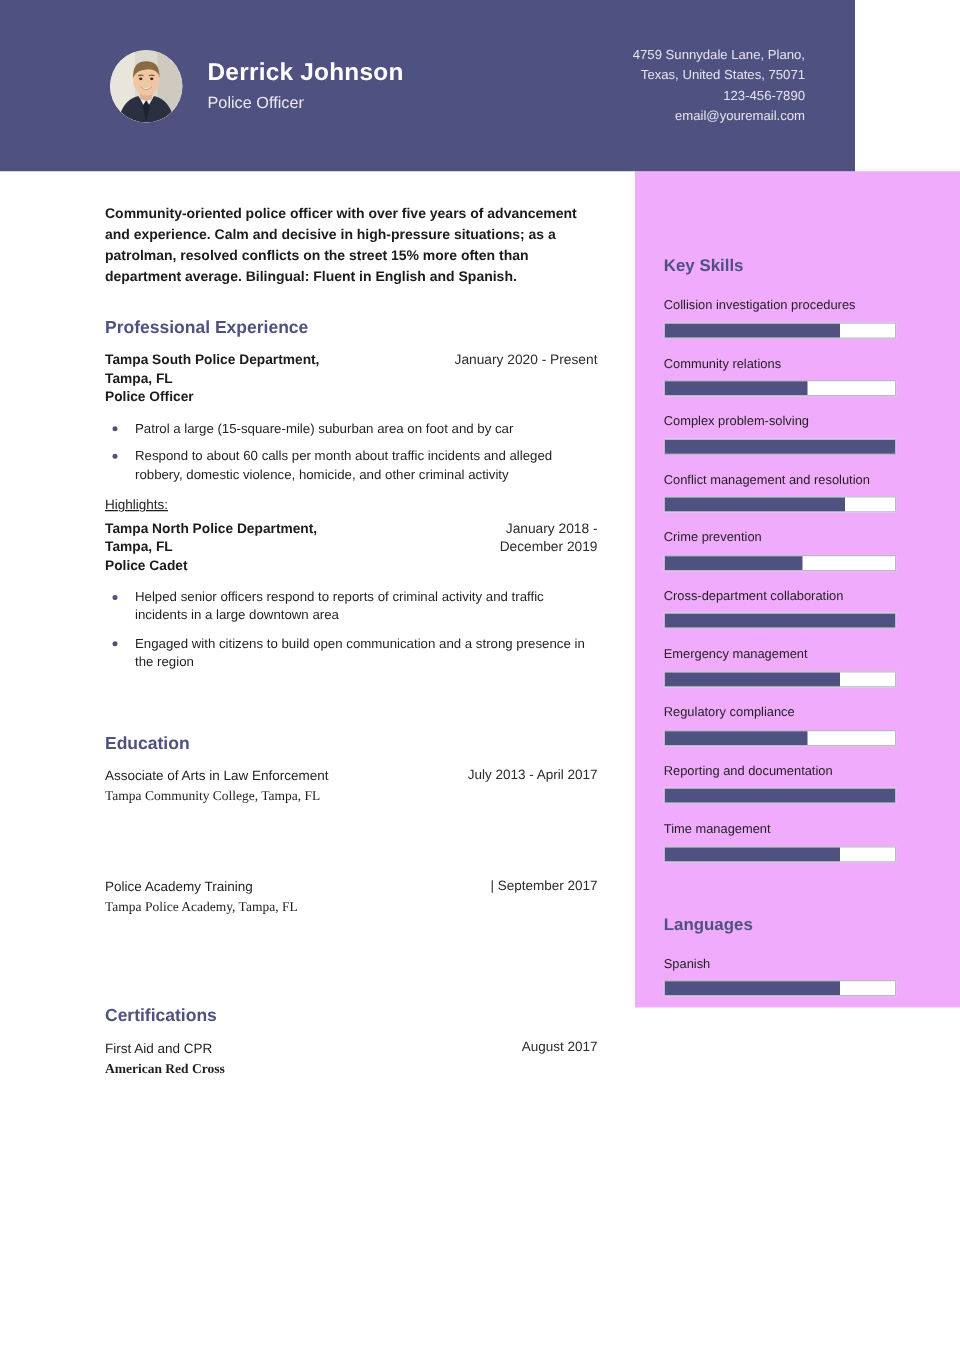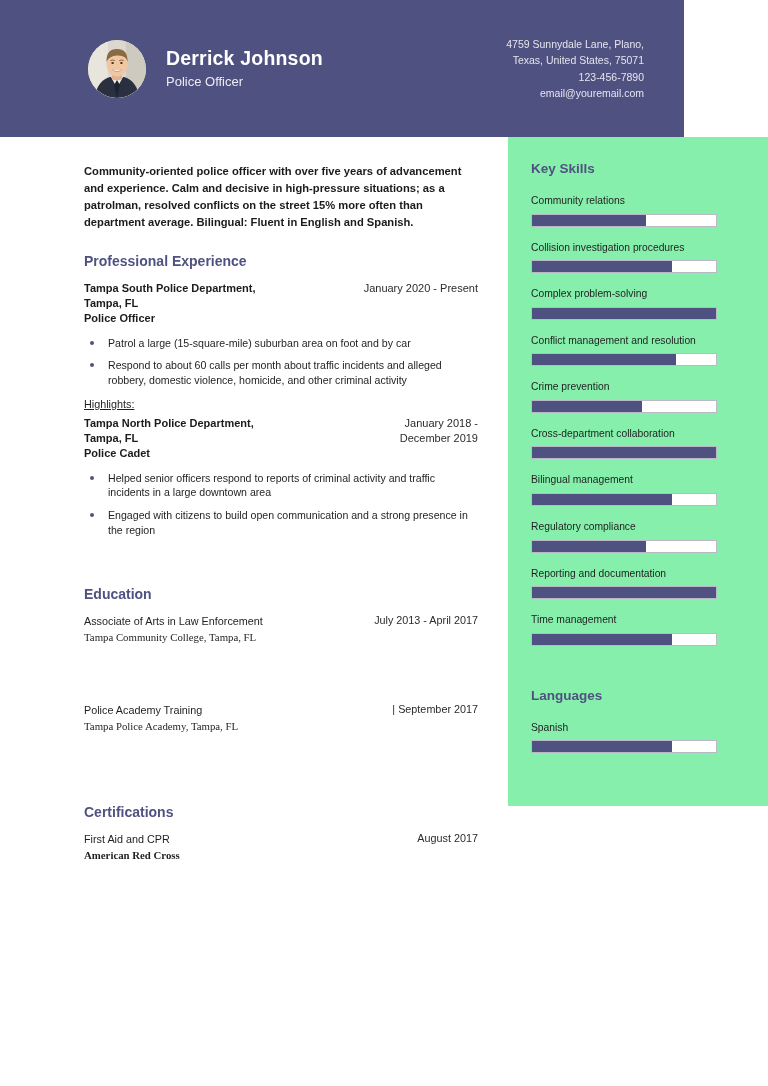--- a/index.html
+++ b/index.html
@@ -65,22 +65,22 @@
     width: 768px;
     height: 669px;
   }
   .main-col {
     width: 508px;
     background: #ffffff;
     padding: 26px 30px 0 84px;
   }
   .side-col {
     width: 260px;
-    background: #86efac;
-    padding: 24px 59px 0 23px;
+    background: #f0abfc;
+    padding: 68px 59px 0 23px;
   }
 
   
   .summary {
     font-size: 11.2px;
     font-weight: bold;
     line-height: 1.52;
     color: #1b1b1b;
     margin-bottom: 22px;
   }
@@ -312,88 +312,88 @@
     </div>
 
   </div>
 
   <div class="side-col">
 
     <div class="side-title">Key Skills</div>
 
     <div id="skills-container">
         <div class="skill">
+          <div class="skill-label">Collision investigation procedures</div>
+          <div class="bar">
+            <div class="bar-fill" style="width: 76%;"></div>
+          </div>
+        </div>
+        <div class="skill">
           <div class="skill-label">Community relations</div>
           <div class="bar">
             <div class="bar-fill" style="width: 62%;"></div>
           </div>
         </div>
         <div class="skill">
-          <div class="skill-label">Collision investigation procedures</div>
+          <div class="skill-label">Complex problem-solving</div>
+          <div class="bar">
+            <div class="bar-fill" style="width: 100%;"></div>
+          </div>
+        </div>
+        <div class="skill">
+          <div class="skill-label">Conflict management and resolution</div>
+          <div class="bar">
+            <div class="bar-fill" style="width: 78%;"></div>
+          </div>
+        </div>
+        <div class="skill">
+          <div class="skill-label">Crime prevention</div>
+          <div class="bar">
+            <div class="bar-fill" style="width: 60%;"></div>
+          </div>
+        </div>
+        <div class="skill">
+          <div class="skill-label">Cross-department collaboration</div>
+          <div class="bar">
+            <div class="bar-fill" style="width: 100%;"></div>
+          </div>
+        </div>
+        <div class="skill">
+          <div class="skill-label">Emergency management</div>
           <div class="bar">
             <div class="bar-fill" style="width: 76%;"></div>
           </div>
         </div>
         <div class="skill">
-          <div class="skill-label">Complex problem-solving</div>
+          <div class="skill-label">Regulatory compliance</div>
+          <div class="bar">
+            <div class="bar-fill" style="width: 62%;"></div>
+          </div>
+        </div>
+        <div class="skill">
+          <div class="skill-label">Reporting and documentation</div>
           <div class="bar">
             <div class="bar-fill" style="width: 100%;"></div>
           </div>
         </div>
         <div class="skill">
-          <div class="skill-label">Conflict management and resolution</div>
-          <div class="bar">
-            <div class="bar-fill" style="width: 78%;"></div>
-          </div>
-        </div>
-        <div class="skill">
-          <div class="skill-label">Crime prevention</div>
-          <div class="bar">
-            <div class="bar-fill" style="width: 60%;"></div>
-          </div>
-        </div>
-        <div class="skill">
-          <div class="skill-label">Cross-department collaboration</div>
-          <div class="bar">
-            <div class="bar-fill" style="width: 100%;"></div>
-          </div>
-        </div>
-        <div class="skill">
-          <div class="skill-label">Bilingual management</div>
+          <div class="skill-label">Time management</div>
           <div class="bar">
             <div class="bar-fill" style="width: 76%;"></div>
           </div>
         </div>
-        <div class="skill">
-          <div class="skill-label">Regulatory compliance</div>
-          <div class="bar">
-            <div class="bar-fill" style="width: 62%;"></div>
-          </div>
-        </div>
-        <div class="skill">
-          <div class="skill-label">Reporting and documentation</div>
-          <div class="bar">
-            <div class="bar-fill" style="width: 100%;"></div>
-          </div>
-        </div>
-        <div class="skill">
-          <div class="skill-label">Time management</div>
+      </div>
+
+    <div class="side-gap"></div>
+
+    <div class="side-title">Languages</div>
+
+    <div id="languages-container">
+        <div class="skill">
+          <div class="skill-label">Spanish</div>
           <div class="bar">
             <div class="bar-fill" style="width: 76%;"></div>
           </div>
         </div>
       </div>
 
-    <div class="side-gap"></div>
-
-    <div class="side-title">Languages</div>
-
-    <div id="languages-container">
-        <div class="skill">
-          <div class="skill-label">Spanish</div>
-          <div class="bar">
-            <div class="bar-fill" style="width: 76%;"></div>
-          </div>
-        </div>
-      </div>
-
   </div>
 </div>
 
 </body></html>

